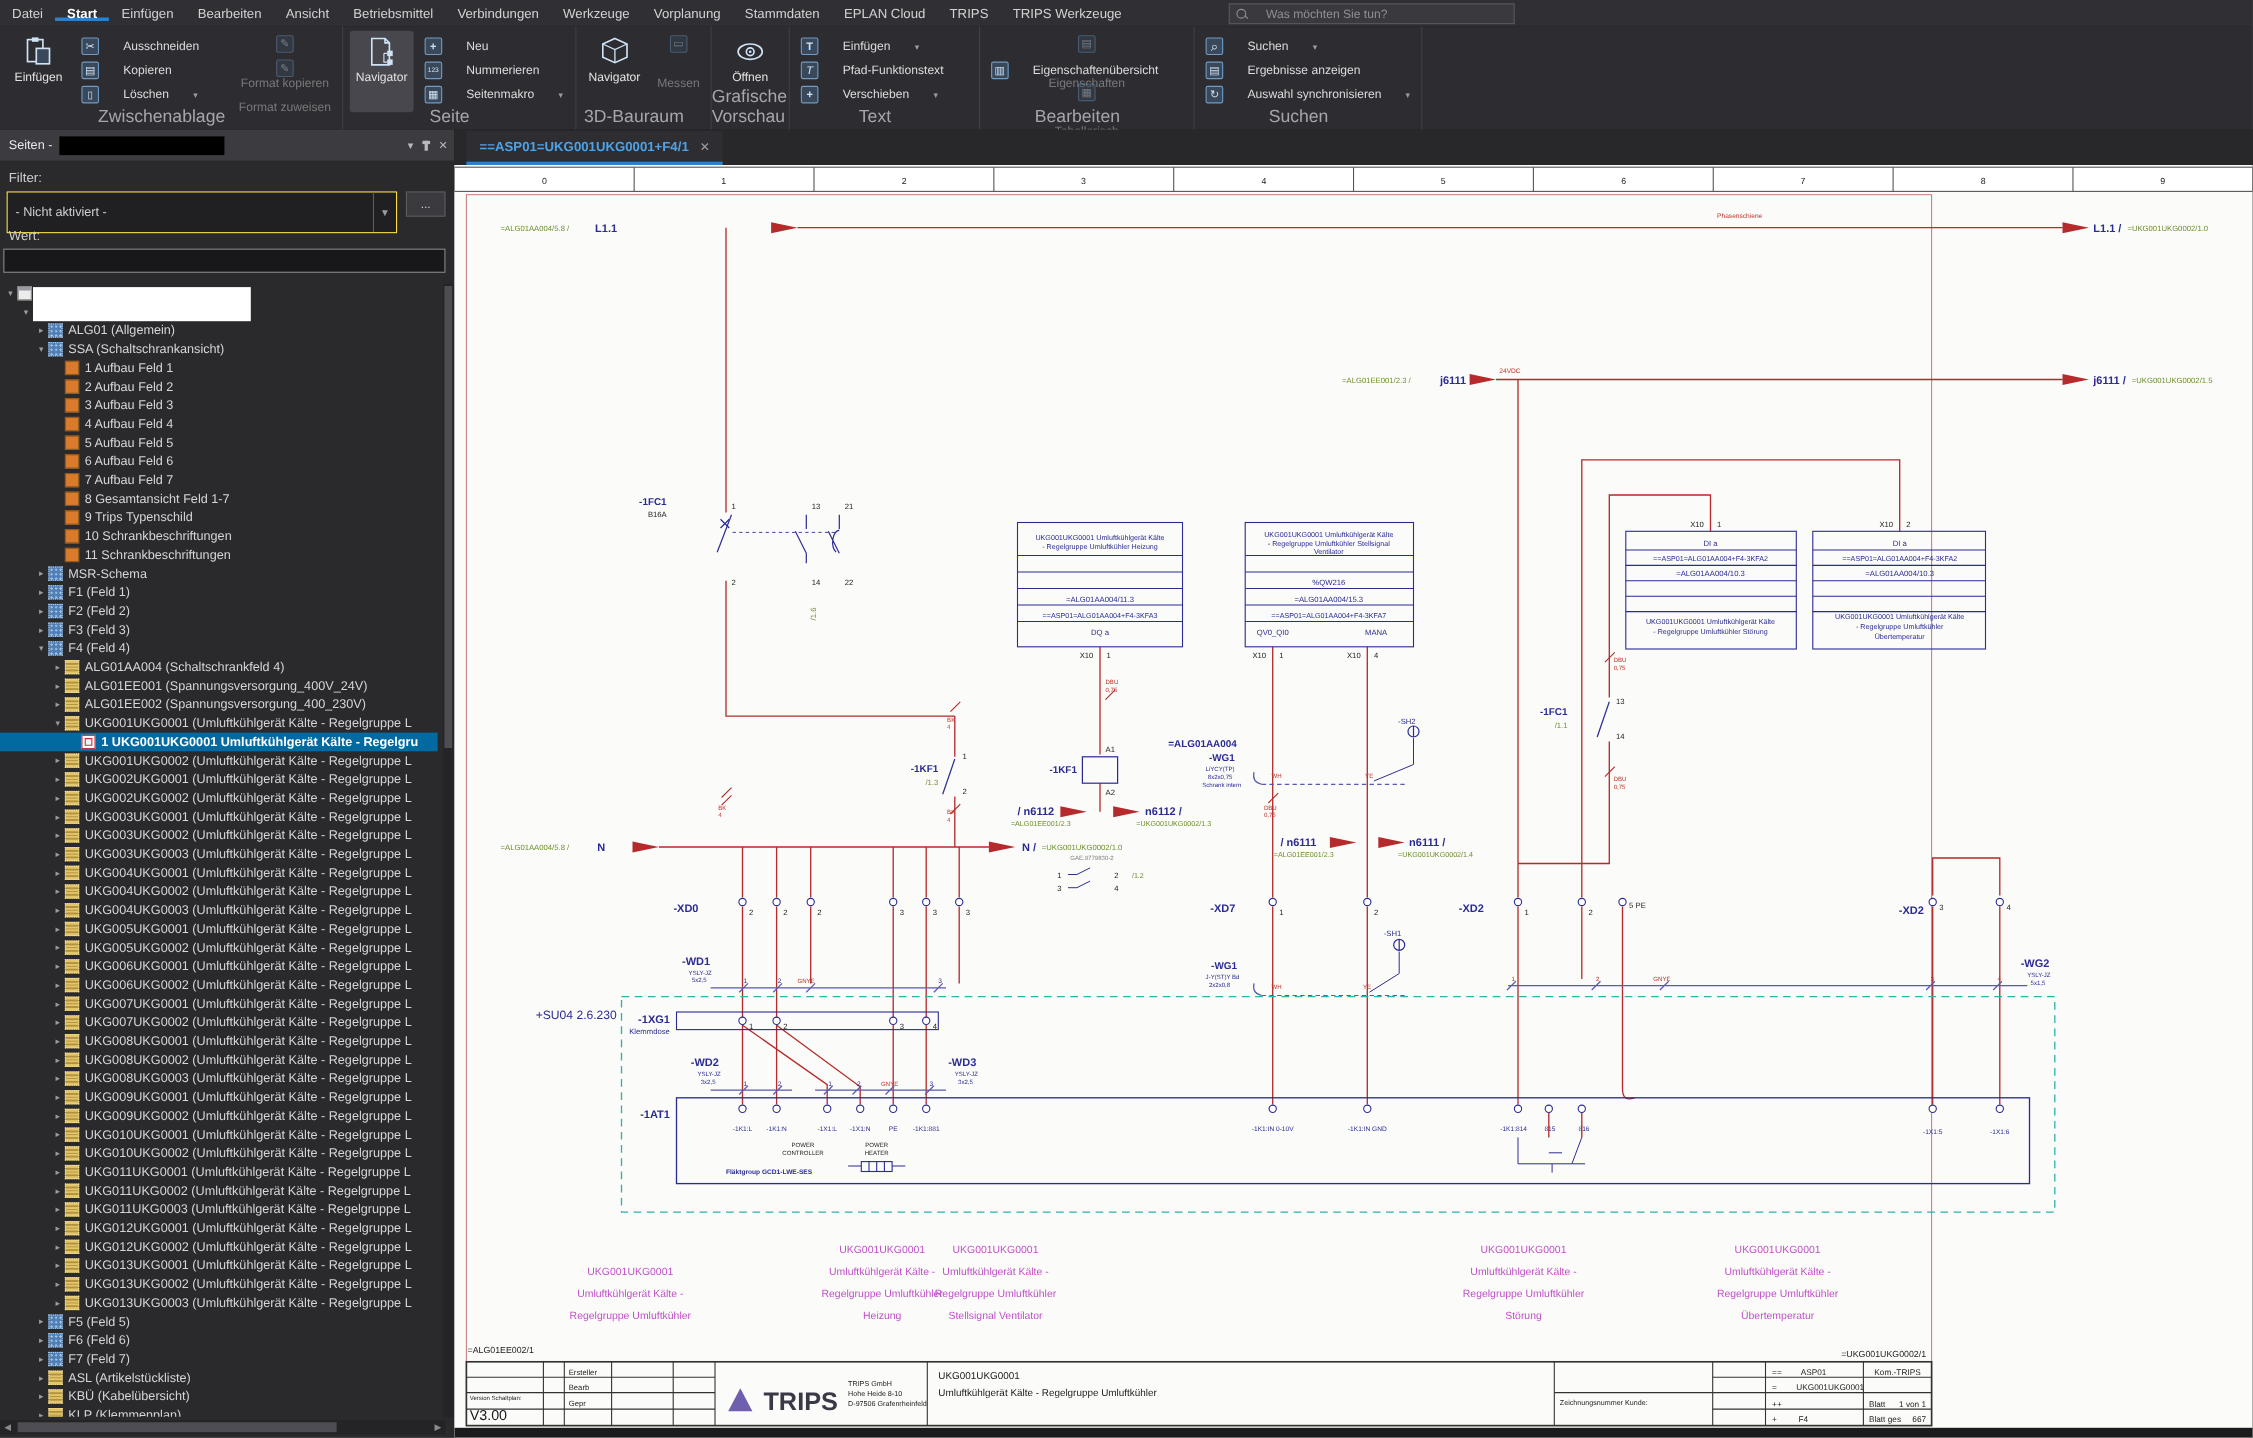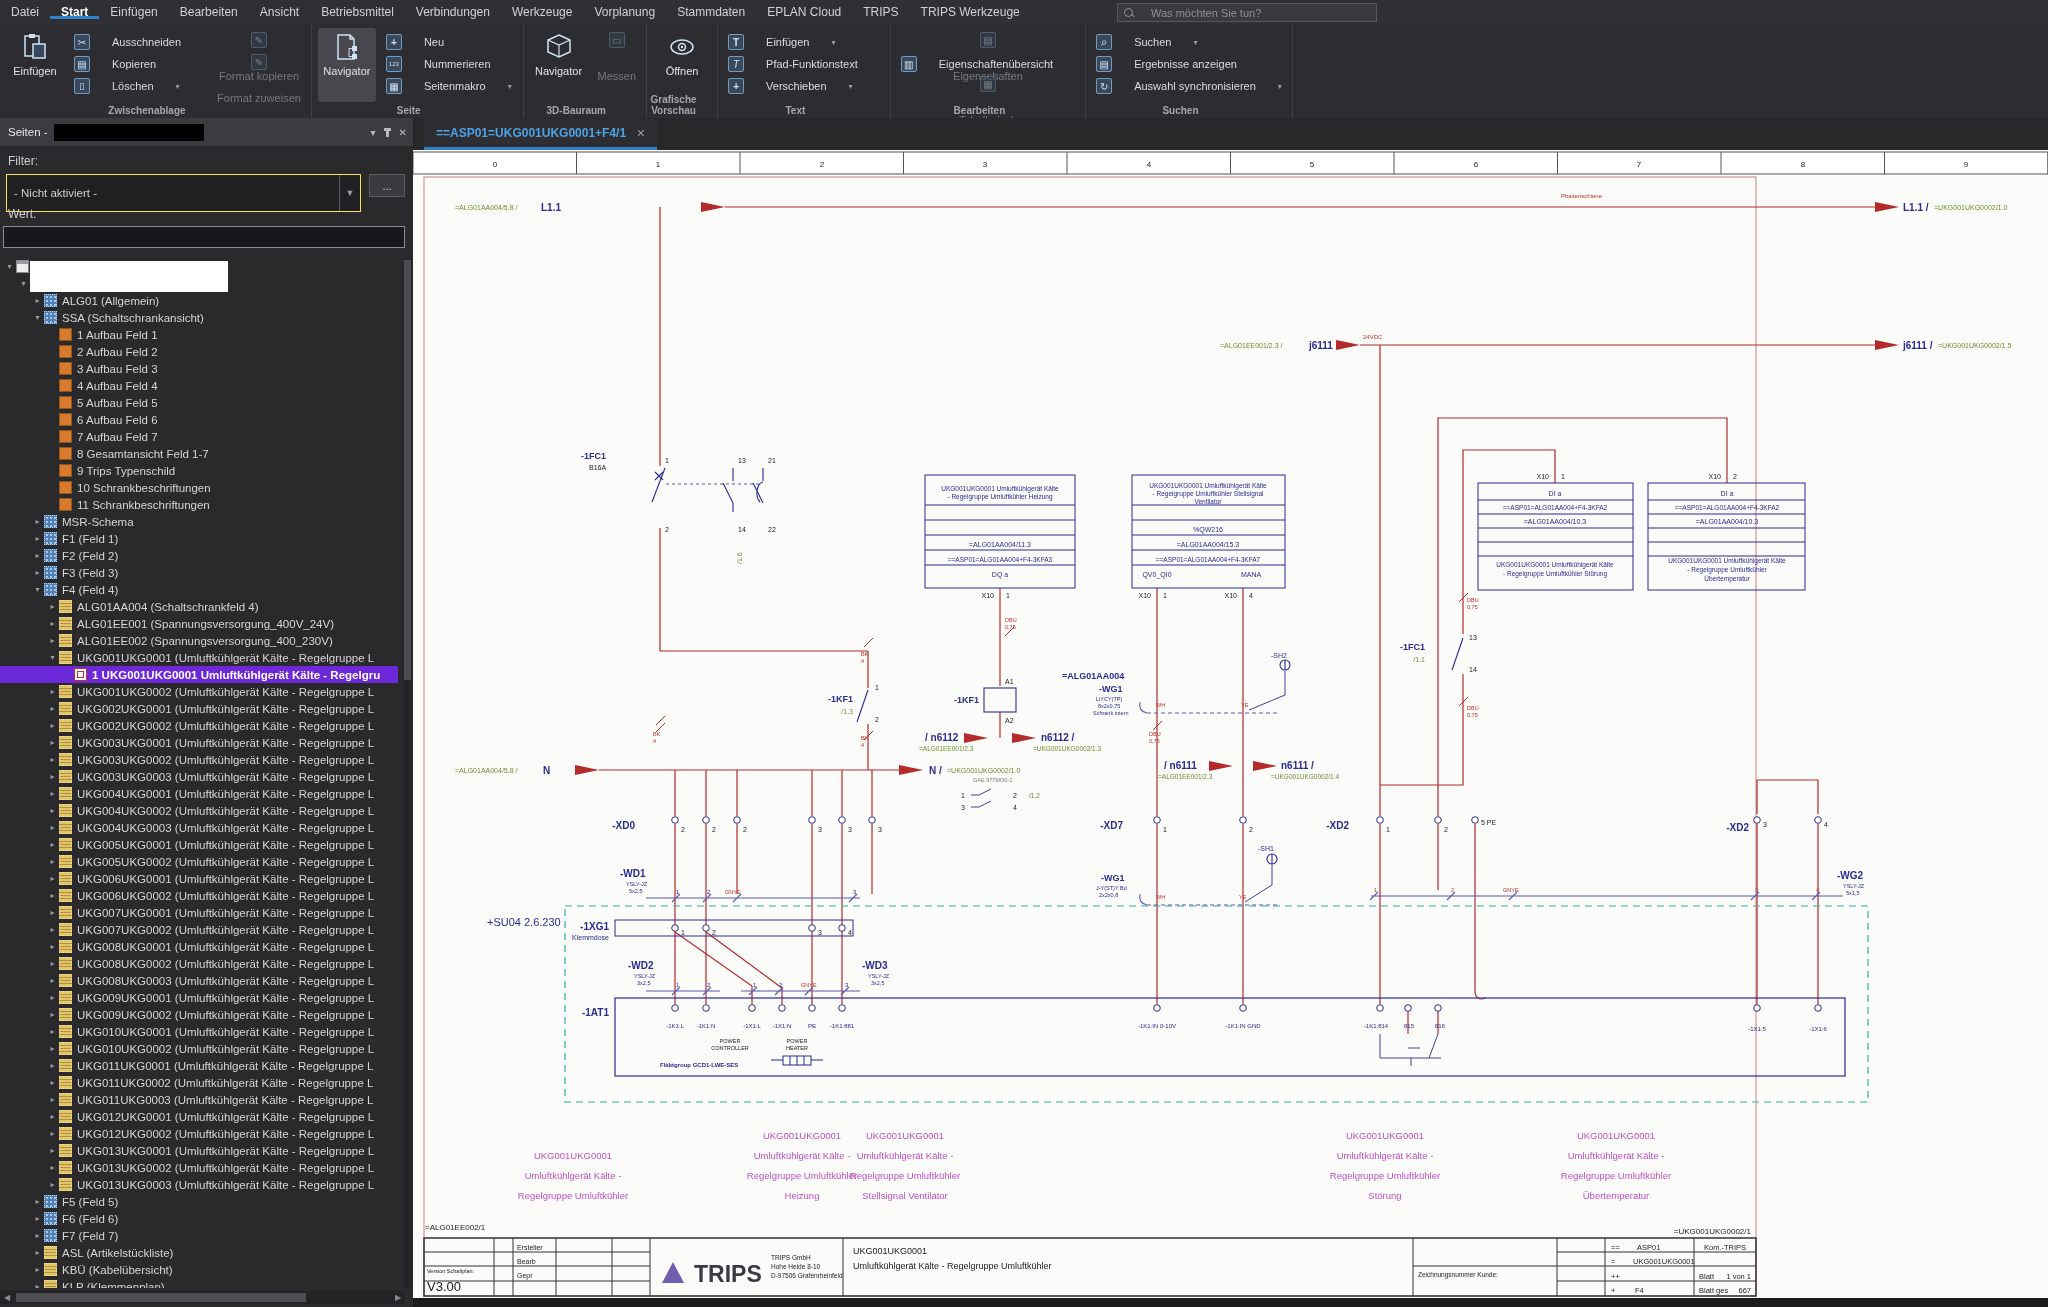--- a/index.html
+++ b/index.html
@@ -9,21 +9,21 @@
   .menubar{position:absolute;left:0;top:0;width:2048px;height:24px;background:#303034;display:flex;align-items:center;}
   .menu-item{display:flex;align-items:center;padding:0 11px;font-size:12px;color:#d2d2d4;cursor:default;}
   .menu-item.active{color:#fff;box-shadow:inset 0 -3px 0 #2f80c8;font-weight:bold;}
   .quickbox{position:absolute;left:1117px;top:3px;width:252px;height:17px;background:#3a3a3e;border:1px solid #58585c;
             display:flex;align-items:center;color:#8f8f94;font-size:11px;padding-left:6px;gap:18px;}
   .mag{width:7px;height:7px;border:1px solid #8f8f94;border-radius:50%;position:relative;flex:none;}
   .mag::after{content:"";position:absolute;left:6px;top:6px;width:4px;height:1px;background:#8f8f94;transform:rotate(45deg);}
   
   .ribbon{position:absolute;left:0;top:24px;width:2048px;height:94px;background:#2d2d31;border-bottom:1px solid #1d1d1f;display:flex;}
   .rgroup{position:relative;border-right:1px solid #3f3f44;display:flex;flex-direction:column;padding:4px 6px 16px 6px;}
-  .rgroup-label{position:absolute;left:0;right:17px;bottom:2px;text-align:center;font-size:10px;color:#a6a6ab;font-weight:bold;}
+  .rgroup-label{position:absolute;left:0;right:17px;bottom:2px;text-align:center;font-size:16px;color:#a6a6ab;}
   .rrow{display:flex;gap:6px;height:100%;}
   .bigbtn{width:58px;display:flex;flex-direction:column;align-items:center;justify-content:flex-start;gap:3px;padding-top:4px;border-radius:3px;}
   .bigbtn.active{background:#47474d;}
   .bigbtn .blabel{font-size:11px;color:#e2e2e4;}
   .smallcol{display:flex;flex-direction:column;justify-content:flex-start;gap:2px;padding-top:4px;}
   .sbtn{display:flex;align-items:center;gap:22px;height:20px;padding:0 4px;border-radius:2px;}
   .sbtn .slabel{font-size:11px;color:#dcdcde;white-space:nowrap;}
   .sbtn .arr{font-size:8px;color:#9a9aa0;}
   .sbtn.dis{opacity:.42;flex-direction:column;}
   .ici{display:inline-block;width:14px;height:14px;border:1px solid #6f9cc4;background:#39485a;border-radius:2px;position:relative;flex:none;}
@@ -57,21 +57,21 @@
   .ic-pin::before{content:"";position:absolute;left:-2px;top:0;width:7px;height:3px;background:#b9b9bd;}
   .flabel{position:absolute;left:8px;font-size:12px;color:#cfcfd2;}
   .fdrop{position:absolute;left:6px;top:56px;width:355px;height:38px;background:#202022;border:1px solid #fde047;
          color:#cfcfd2;font-size:11.5px;display:flex;align-items:center;padding-left:7px;box-sizing:border-box;}
   .fdrop .dd{position:absolute;right:0;top:0;width:20px;height:100%;border-left:1px solid #5a5a5f;display:flex;align-items:center;justify-content:center;color:#9a9aa0;font-size:9px;}
   .fmore{position:absolute;left:369px;top:56px;width:36px;height:23px;background:#3a3a3f;border:1px solid #5a5a5f;
          color:#cfcfd2;font-size:11px;display:flex;align-items:center;justify-content:center;box-sizing:border-box;}
   .winput{position:absolute;left:3px;top:108px;width:402px;height:22px;background:#18181a;border:1px solid #8a8a90;box-sizing:border-box;}
   .tree{position:absolute;left:0;top:140px;width:398px;height:1030px;overflow:hidden;}
   .trow{display:flex;align-items:center;height:17px;font-size:11.5px;color:#d6d6d8;white-space:nowrap;position:relative;}
-  .trow.selected{background:#6d28d9;color:#fff;font-weight:bold;}
+  .trow.selected{background:#0369a1;color:#fff;font-weight:bold;}
   .lvl0{padding-left:4px;}.lvl1{padding-left:18px;}.lvl2{padding-left:32px;}.lvl3{padding-left:47px;}.lvl4{padding-left:62px;}
   .tar{width:11px;flex:none;font-size:8px;color:#9a9aa0;text-align:center;}
   .ti{width:13px;height:13px;margin:0 5px 0 1px;flex:none;box-sizing:border-box;}
   .ti-proj{background:#ececec;border:1px solid #8a8a8a;box-shadow:inset 0 3px 0 #9a9aa5;}
   .ti-blue{background:#4f7fb5;border:1px dotted #bcd6ee;background-image:radial-gradient(#a8c8e8 1px,transparent 1px);background-size:4px 4px;}
   .ti-yellow{border:1px dotted #efe0a0;background:repeating-linear-gradient(180deg,#e2c469 0 2px,#b2923e 2px 3px);}
   .ti-page{background:linear-gradient(225deg,#f5f5f5 0 3px,#d8username 0) ,#d97a2c;background-color:#d97a2c;border:1px solid #8a5a20;}
   .ti-pagered{background:#f6f6f6;border:1px solid #c03038;box-shadow:inset 0 0 0 2px #fff, inset 0 0 0 3px #c03038;}
   .ti-none{visibility:hidden;}
   .redact-tree{position:absolute;left:30px;top:143px;width:198px;height:31px;background:#fff;}

